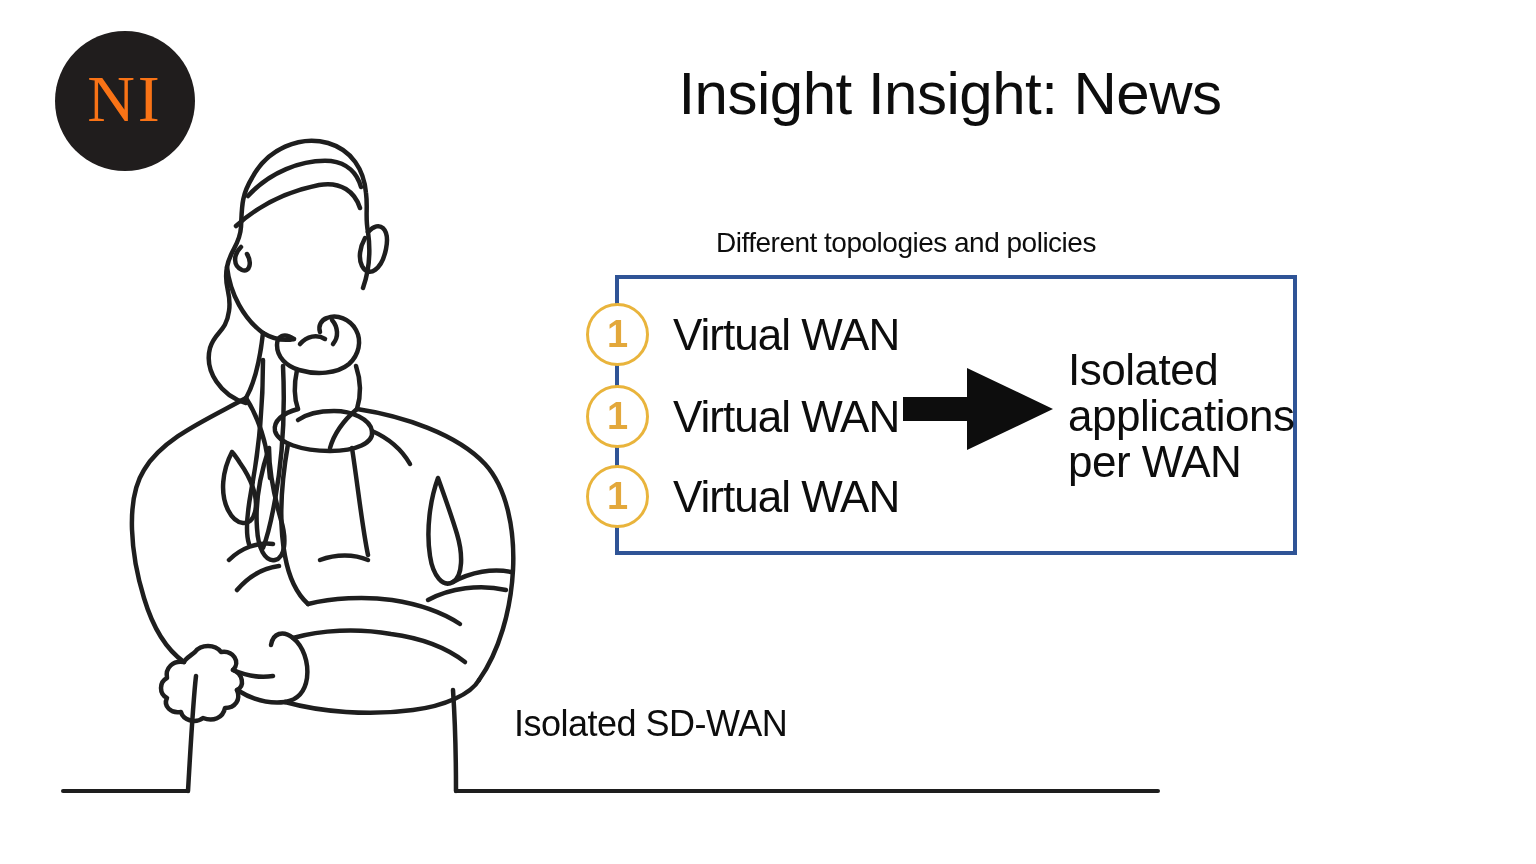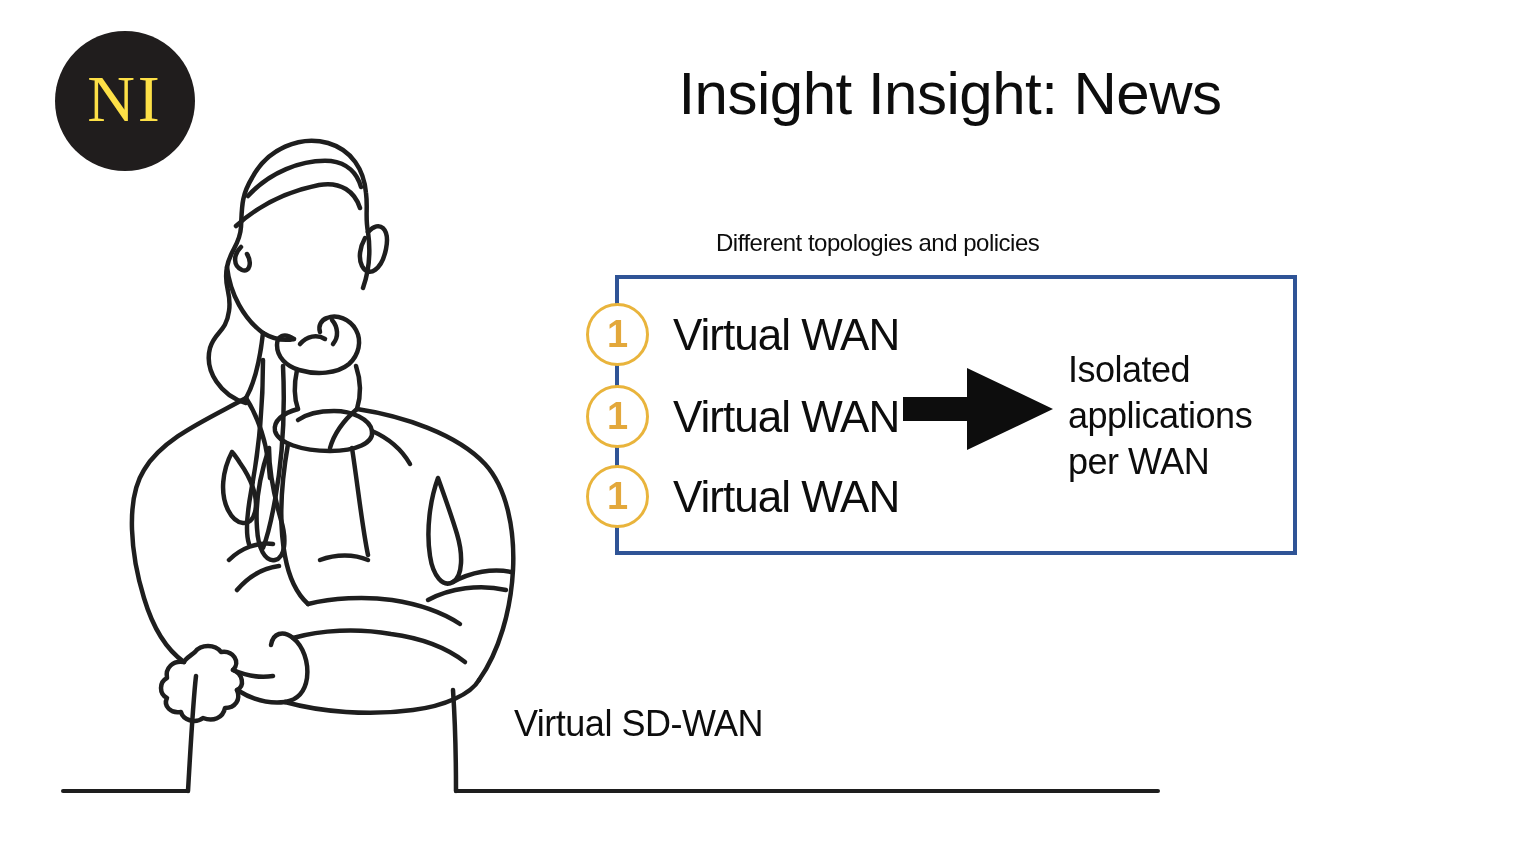--- a/index.html
+++ b/index.html
@@ -14,37 +14,37 @@
   .slide *{box-sizing:border-box;}
 
   
   .logo{
     position:absolute;left:55px;top:31px;width:140px;height:140px;
     border-radius:50%;background:#201d1d;
     display:flex;align-items:center;justify-content:center;
   }
   .logo span{
     font-family:"Liberation Serif", serif;
-    font-size:66px;color:#fde047;letter-spacing:3px;
+    font-size:66px;color:#f97316;letter-spacing:3px;
     transform:translateY(-2px);
     text-align:right;
   }
 
   
   .title{
     position:absolute;left:600px;top:60px;width:700px;
     text-align:center;
     font-size:60px;line-height:68px;font-weight:500;
     letter-spacing:-0.5px;white-space:nowrap;
   }
 
   
   .caption{
     position:absolute;left:716px;top:227px;
-    font-size:24px;line-height:32px;letter-spacing:-0.5px;
+    font-size:28px;line-height:32px;letter-spacing:-0.5px;
     white-space:nowrap;
   }
 
   
   .topo-box{
     position:absolute;left:615px;top:275px;width:682px;height:280px;
     border:4px solid #2f5496;background:transparent;
   }
 
   
@@ -65,21 +65,21 @@
   .wan-label.r1{top:313px;}
   .wan-label.r2{top:395px;}
   .wan-label.r3{top:475px;}
 
   
   .arrow{position:absolute;left:903px;top:368px;width:150px;height:82px;}
 
   
   .result{
     position:absolute;left:1068px;top:347px;width:212px;
-    font-size:36px;line-height:46px;letter-spacing:-0.5px;
+    font-size:44px;line-height:46px;letter-spacing:-0.5px;
   }
 
   
   .product{
     position:absolute;left:514px;top:703px;
     font-size:36px;line-height:42px;letter-spacing:-0.5px;
     white-space:nowrap;
   }
 
   
@@ -173,15 +173,15 @@
   <div class="wan-label r1">Virtual WAN</div>
   <div class="wan-label r2">Virtual WAN</div>
   <div class="wan-label r3">Virtual WAN</div>
 
   <svg class="arrow" viewBox="0 0 150 82" aria-hidden="true">
     <polygon points="0,29 64,29 64,0 150,41 64,82 64,53 0,53" fill="#0d0d0d"></polygon>
   </svg>
 
   <div class="result">Isolated applications per WAN</div>
 
-  <div class="product">Virtual SD-WAN</div>
+  <div class="product">Isolated SD-WAN</div>
 
 </div>
 
 </body></html>

